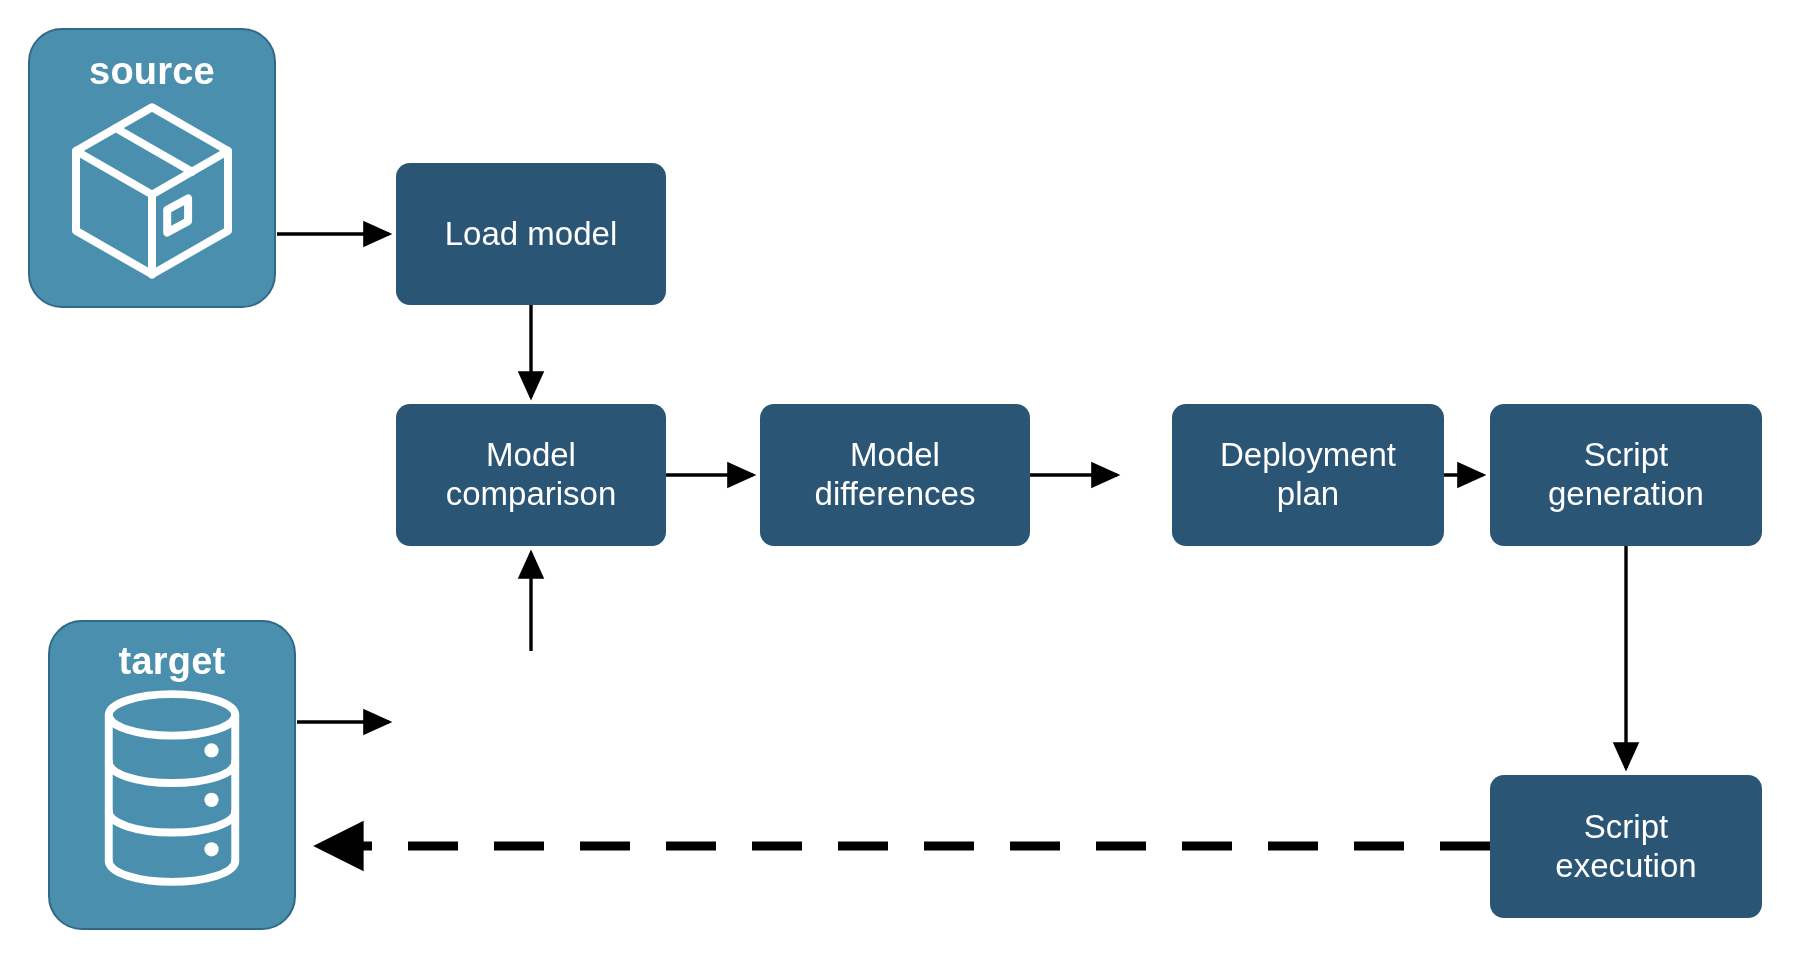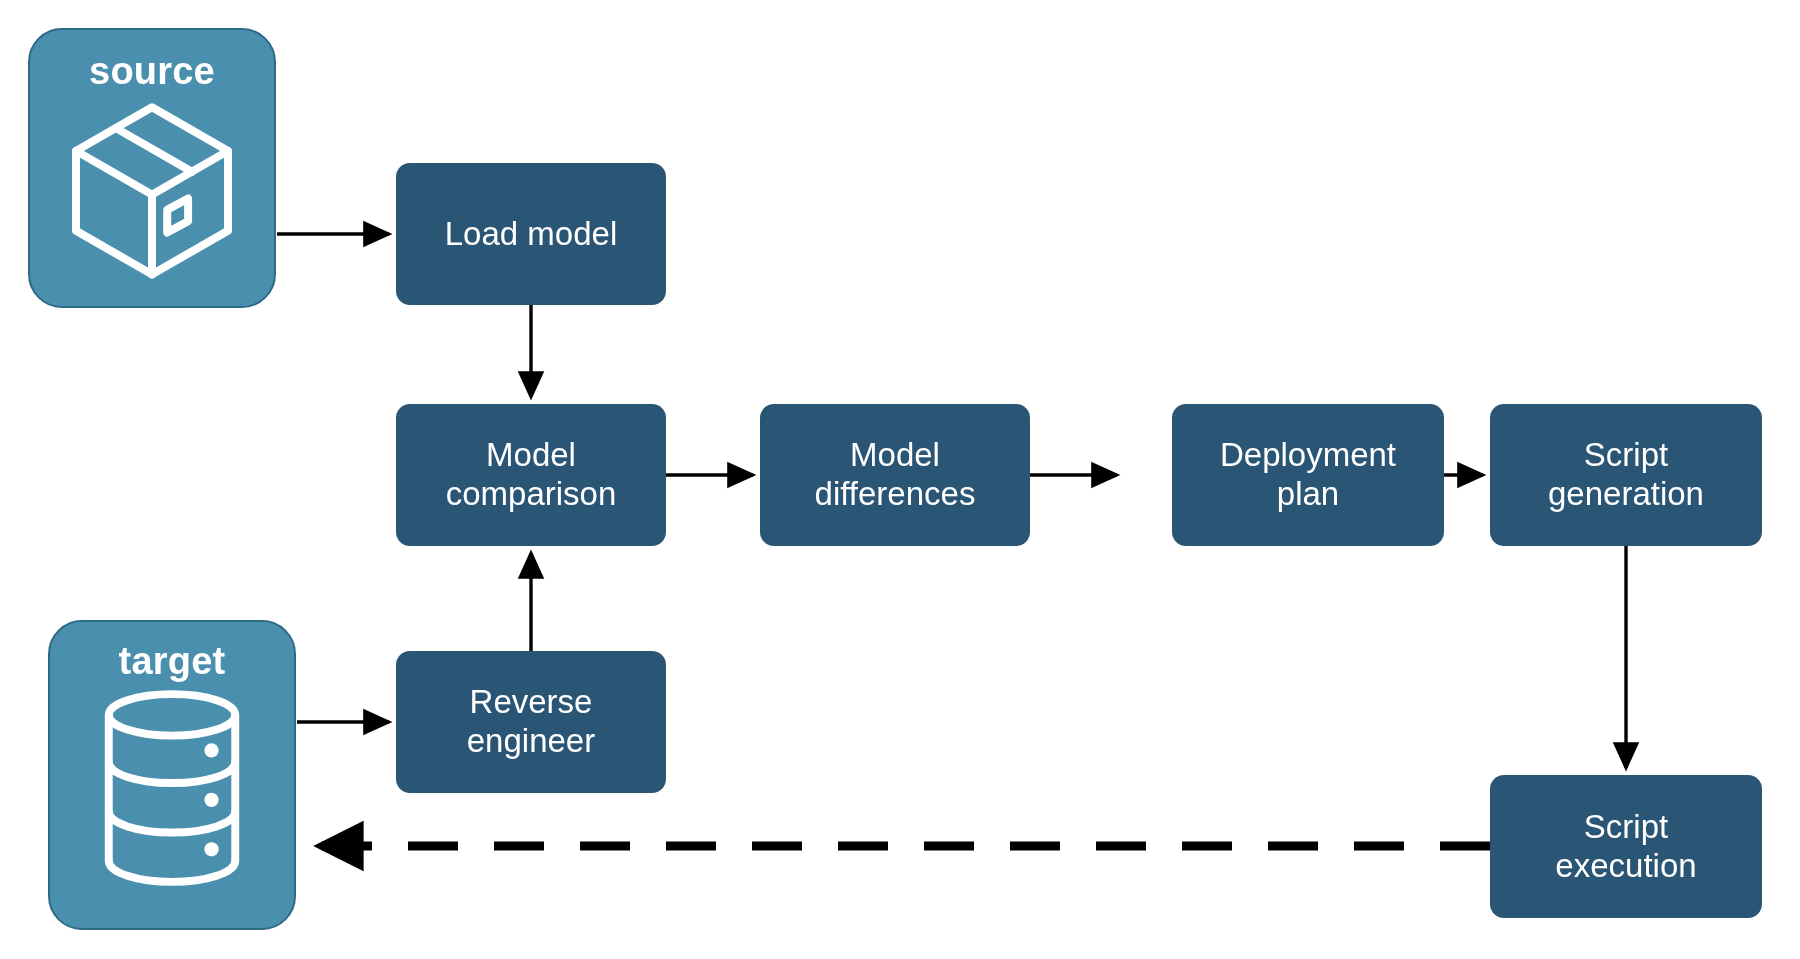--- a/index.html
+++ b/index.html
@@ -171,23 +171,19 @@
   <div class="process-box" style="left:1124px; top:404px; width:272px; height:142px;margin-left:48px;">
     <span class="process-label">Deployment
 plan</span>
   </div>
 
   <div class="process-box" style="left:1490px; top:404px; width:272px; height:142px;">
     <span class="process-label">Script
 generation</span>
   </div>
 
-  <div class="process-box" style="left:396px; top:651px; width:270px; height:142px;">
-    <span class="process-label">Reverse
-engineer</span>
-  </div>
 
   <div class="process-box" style="left:1490px; top:775px; width:272px; height:143px;">
     <span class="process-label">Script
 execution</span>
   </div>
 
 </div>
 
 </body></html>

